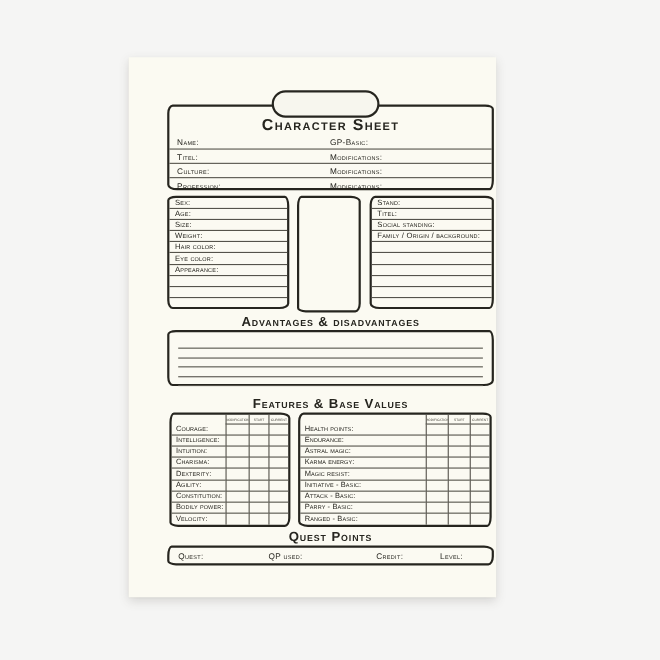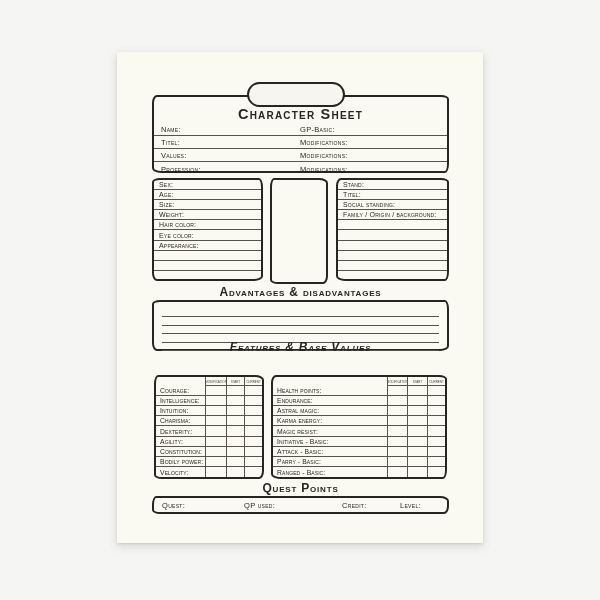--- a/index.html
+++ b/index.html
@@ -11,21 +11,21 @@
   }
   *{box-sizing:border-box;margin:0;padding:0;}
   html,body{width:600px;height:600px;overflow:hidden;}
   body{
     background:var(--bg);
     font-family:"Liberation Sans", sans-serif;
     color:var(--ink);
     position:relative;
   }
   .paper{
-    position:absolute;left:117px;top:52px;width:366px;height:491px;
+    position:absolute;left:117px;top:52px;width:334px;height:491px;
     background:var(--paper);
     box-shadow:0 3px 9px rgba(70,68,60,.18),0 1px 2px rgba(70,68,60,.12);
   }
   .sketch{
     border:2px solid var(--ink);
     background:var(--paper);
   }
   .sk1{border-radius:5px 8px 4px 9px / 8px 4px 9px 5px;}
   .sk2{border-radius:8px 4px 9px 5px / 4px 9px 5px 8px;}
   .sk3{border-radius:4px 9px 5px 8px / 9px 5px 8px 4px;}
@@ -62,21 +62,21 @@
     overflow:hidden;
   }
   .lrow:last-child{border-bottom:none;}
   
   .stitle{
     position:absolute;left:35px;width:297px;text-align:center;
     font-variant:small-caps;font-size:12px;font-weight:600;letter-spacing:.8px;
     white-space:nowrap;
   }
   .stitle.adv{top:233px;}
-  .stitle.feat{top:288px;font-style:italic;}
+  .stitle.feat{top:308px;}
   .stitle.quest{top:429px;}
   
   .advbox{left:35px;top:248px;width:297px;height:51px;padding:7px 8px 0 8px;}
   .aline{height:8.4px;border-bottom:1px solid var(--line);}
   
   .ftable{
     position:absolute;top:323px;height:104px;
     display:grid;grid-template-rows:9px repeat(9,1fr);
   }
   .ftable.ltab{left:37px;width:110px;grid-template-columns:1fr 21px 18px 18px;}
@@ -114,21 +114,21 @@
     <div class="sheet-title">Character Sheet</div>
     <div class="trow">
       <span class="l">Name:</span>
       <span class="r">GP-Basic:</span>
     </div>
     <div class="trow">
       <span class="l">Titel:</span>
       <span class="r">Modifications:</span>
     </div>
     <div class="trow">
-      <span class="l">Values:</span>
+      <span class="l">Culture:</span>
       <span class="r">Modifications:</span>
     </div>
     <div class="trow">
       <span class="l">Profession:</span>
       <span class="r">Modifications:</span>
     </div>
   </div>
 
   <div class="box sketch sk2 idbox">
     <div class="lrow">Sex:</div>

